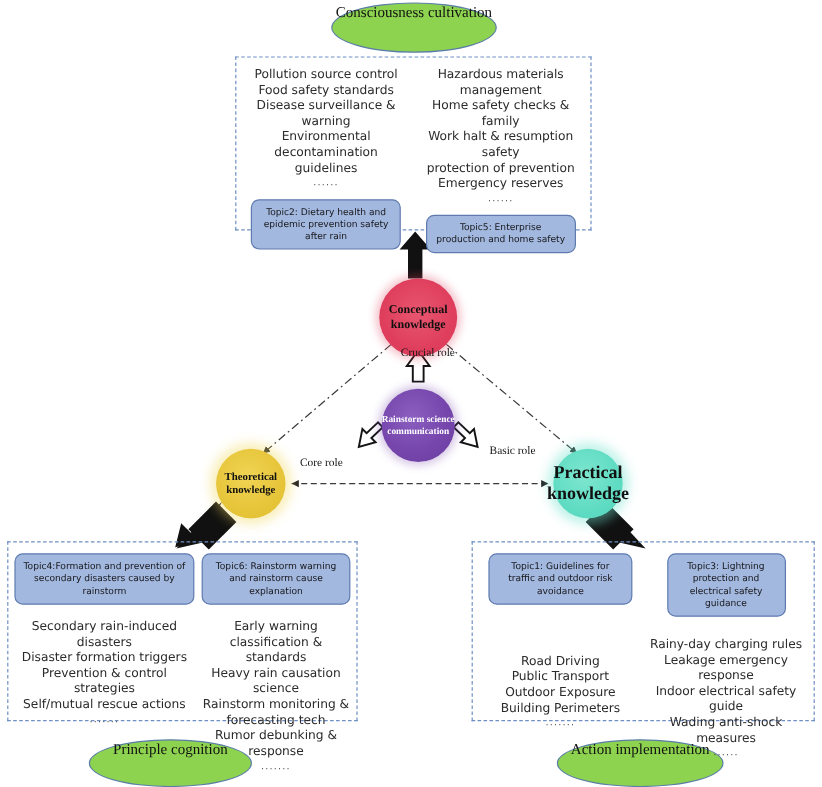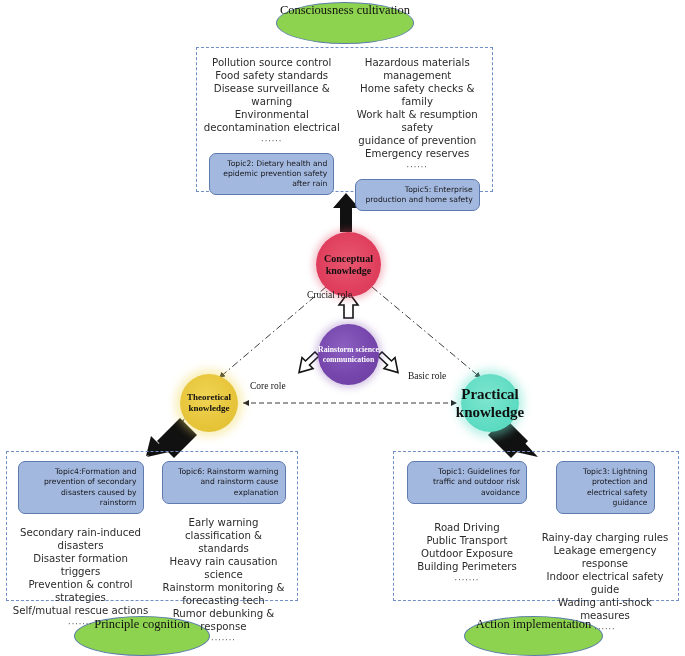--- a/index.html
+++ b/index.html
@@ -54,21 +54,21 @@
     letter-spacing:1px;
     color:#555;
     margin-top:3px;
   }
 
   
   .topic{
     background:#A3B8DE;
     border:1px solid #5e7bb0;
     border-radius:7px;
-    text-align:right;
+    text-align:center;
     font-size:7.6px;
     line-height:1.35;
     color:#17171c;
     padding:5px 6px;
     box-sizing:border-box;
     font-family:"DejaVu Sans", sans-serif;
   }
 
   
   .circ{
@@ -106,21 +106,21 @@
   }
 
   
   .edgelabel{
     position:absolute;
     font-family:"Liberation Serif", serif;
     font-size:9.5px;
     color:#141414;
     white-space:nowrap;
   }
-  #lbl-crucial{left:307px;top:290px;}
+  #lbl-crucial{left:334px;top:290px;}
   #lbl-core{left:250px;top:381px;}
   #lbl-basic{left:408px;top:371px;}
 
   svg.overlay{position:absolute;left:0;top:0;width:685px;height:656px;pointer-events:none;}
 </style>
 </head>
 <body>
 
 <div class="stage">
 
@@ -180,44 +180,44 @@
 
   <div class="panel" id="panel-top">
     <div class="cols">
       <div class="col" style="padding:8px 4px 6px 6px;justify-content:flex-start;">
         <div class="items">
           <span class="ln">Pollution source control</span>
           <span class="ln">Food safety standards</span>
           <span class="ln">Disease surveillance &amp;</span>
           <span class="ln">warning</span>
           <span class="ln">Environmental</span>
-          <span class="ln">decontamination electrical</span>
+          <span class="ln">decontamination guidelines</span>
           <span class="dots">······</span>
         </div>
         <div class="topic" style="margin-top:5px;width:125px;">Topic2: Dietary health and epidemic prevention safety after rain</div>
       </div>
       <div class="col" style="padding:8px 6px 6px 4px;justify-content:flex-start;">
         <div class="items">
           <span class="ln">Hazardous materials</span>
           <span class="ln">management</span>
           <span class="ln">Home safety checks &amp; family</span>
           <span class="ln">Work halt &amp; resumption safety</span>
-          <span class="ln">guidance of prevention</span>
+          <span class="ln">protection of prevention</span>
           <span class="ln">Emergency reserves</span>
           <span class="dots">······</span>
         </div>
         <div class="topic" style="margin-top:5px;width:125px;">Topic5: Enterprise production and home safety</div>
       </div>
     </div>
   </div>
 
   <div class="panel" id="panel-bl">
     <div class="cols">
       <div class="col" style="padding:9px 3px 6px 5px;">
-        <div class="topic" style="width:126px;">Topic4:Formation and prevention of secondary disasters caused by rainstorm</div>
+        <div class="topic" style="width:150px;">Topic4:Formation and prevention of secondary disasters caused by rainstorm</div>
         <div class="items" style="margin-top:12px;">
           <span class="ln">Secondary rain-induced disasters</span>
           <span class="ln">Disaster formation triggers</span>
           <span class="ln">Prevention &amp; control strategies</span>
           <span class="ln">Self/mutual rescue actions</span>
           <span class="dots">·······</span>
         </div>
       </div>
       <div class="col" style="padding:9px 5px 6px 3px;">
         <div class="topic" style="width:124px;">Topic6: Rainstorm warning and rainstorm cause explanation</div>
@@ -229,21 +229,21 @@
           <span class="ln">forecasting tech</span>
           <span class="ln">Rumor debunking &amp; response</span>
           <span class="dots">·······</span>
         </div>
       </div>
     </div>
   </div>
 
   <div class="panel" id="panel-br">
     <div class="cols">
-      <div class="col" style="padding:9px 3px 6px 7px;">
+      <div class="col" style="padding:9px 3px 6px 7px;gap:24px;">
         <div class="topic" style="width:120px;">Topic1: Guidelines for traffic and outdoor risk avoidance</div>
         <div class="items" style="margin-top:17px;">
           <span class="ln">Road Driving</span>
           <span class="ln">Public Transport</span>
           <span class="ln">Outdoor Exposure</span>
           <span class="ln">Building Perimeters</span>
           <span class="dots">·······</span>
         </div>
       </div>
       <div class="col" style="padding:9px 7px 6px 3px;">

